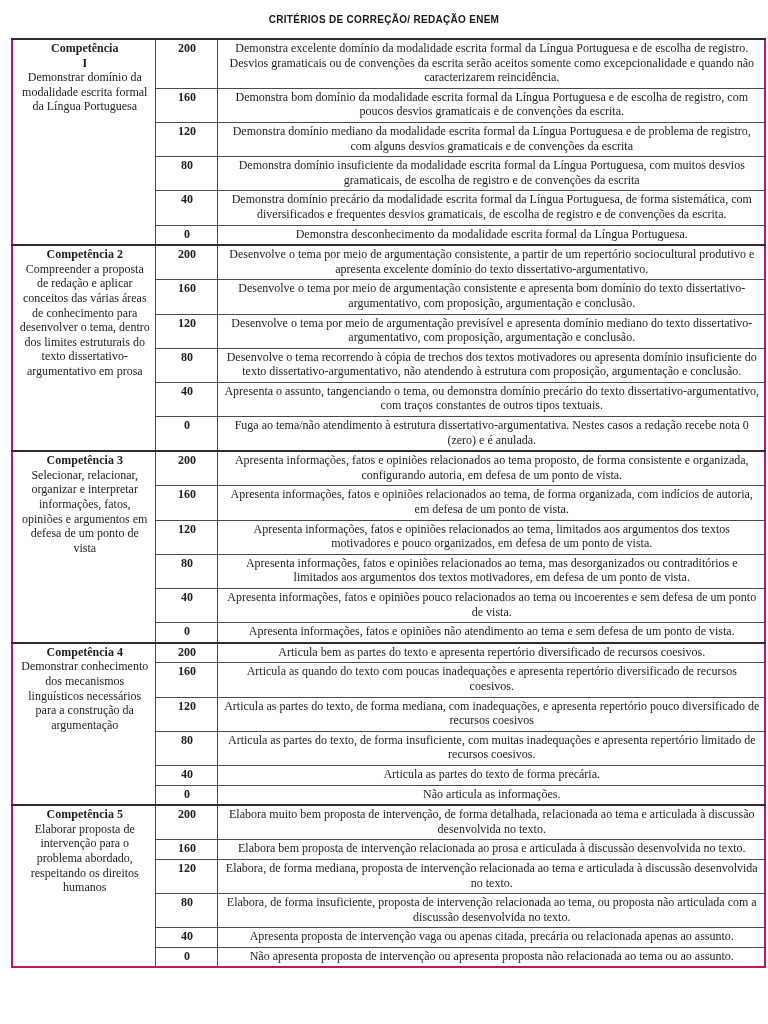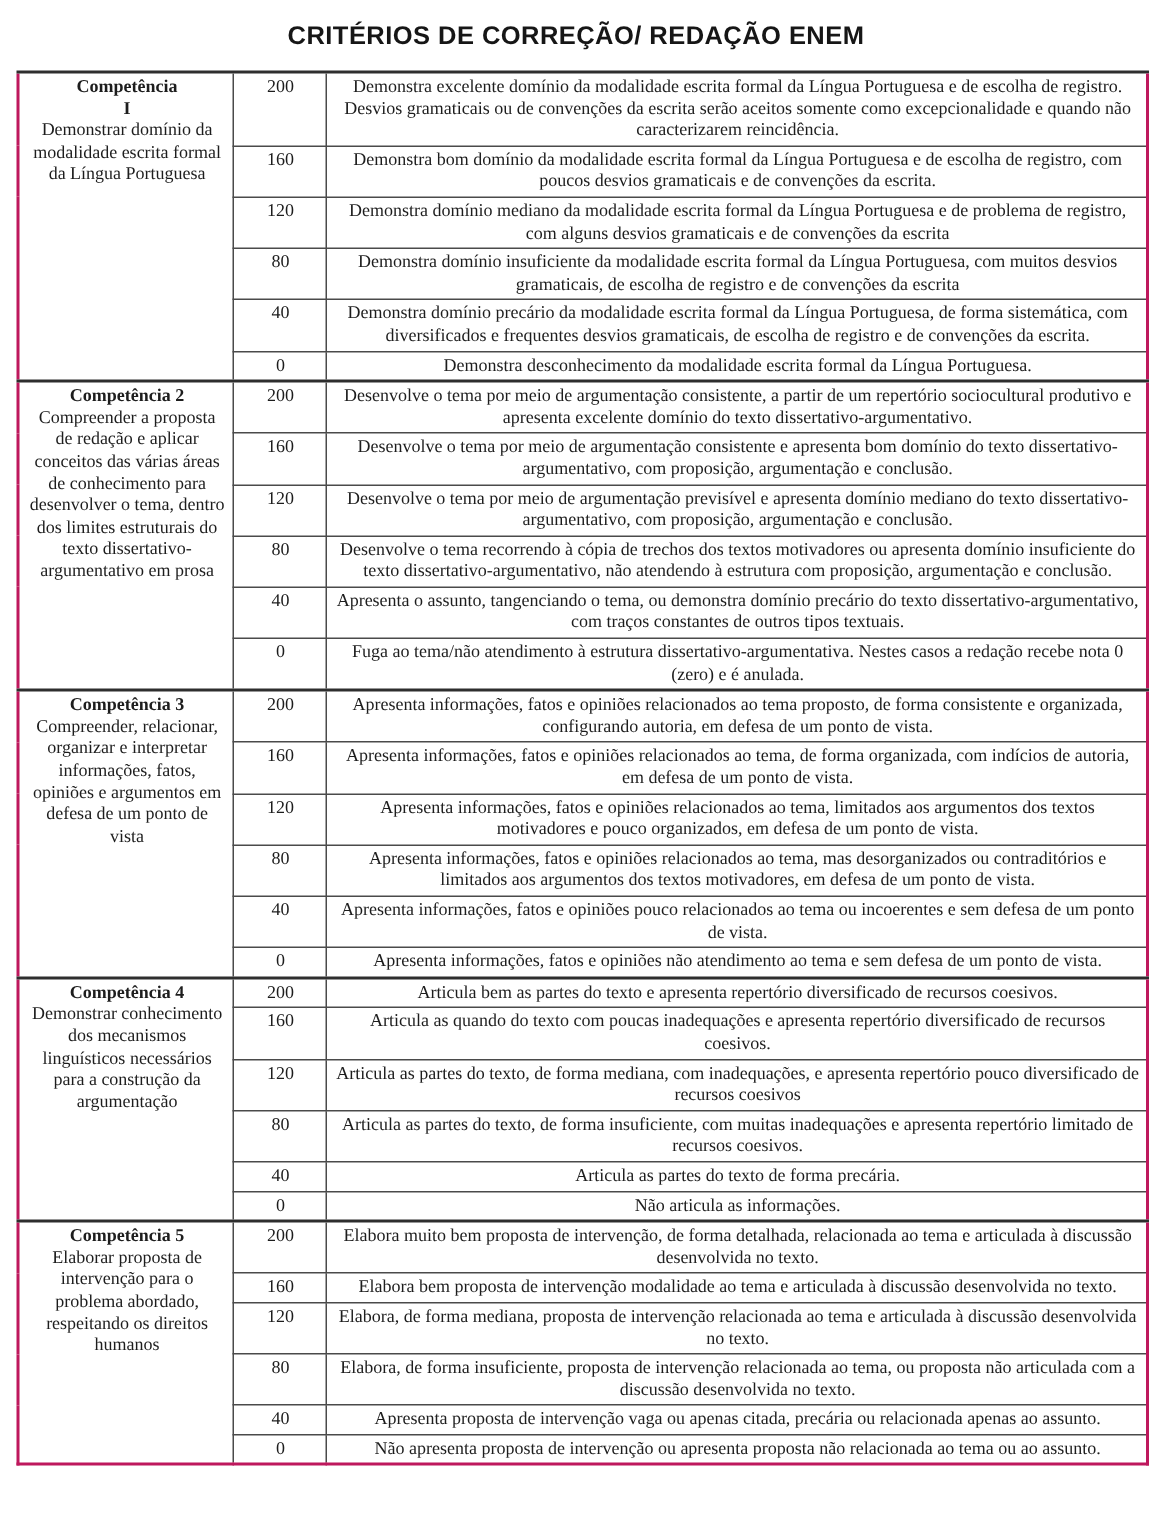--- a/index.html
+++ b/index.html
@@ -15,21 +15,21 @@
     color: #1d1d1d;
   }
   .page {
     width: 768px;
     height: 1024px;
     box-sizing: border-box;
     padding: 12px 11px 0 11px;
   }
   .doc-title {
     font-family: "Liberation Sans", sans-serif;
-    font-size: 17px;
+    font-size: 10px;
     font-weight: bold;
     text-align: center;
     margin: 2px 0 13px 0;
     letter-spacing: 0.3px;
     color: #161616;
   }
   table.criteria {
     border-collapse: collapse;
     width: 755px;
     table-layout: fixed;
@@ -48,21 +48,21 @@
     width: 143px;
     text-align: center;
     padding: 1px 3px 3px 3px;
   }
   .comp-title {
     font-weight: bold;
   }
   td.score-cell {
     width: 62px;
     text-align: center;
-    font-weight: normal;
+    font-weight: bold;
     font-size: 12.5px;
   }
   td.desc-cell {
     text-align: center;
   }
   tr.section-start td {
     border-top: 2px solid #2e2e2e;
   }
 </style>
 </head>
@@ -132,21 +132,21 @@
         </tr>
         <tr>
           <td class="score-cell">0</td>
           <td class="desc-cell">Fuga ao tema/não atendimento à estrutura dissertativo-argumentativa. Nestes casos a redação recebe nota 0 (zero) e é anulada.</td>
         </tr>
         <tr class="section-start">
           <td class="comp-cell" rowspan="6">
             <div class="comp-title">
               <div>Competência 3</div>
             </div>
-            <div>Compreender, relacionar, organizar e interpretar informações, fatos, opiniões e argumentos em defesa de um ponto de vista</div>
+            <div>Selecionar, relacionar, organizar e interpretar informações, fatos, opiniões e argumentos em defesa de um ponto de vista</div>
           </td>
           <td class="score-cell">200</td>
           <td class="desc-cell">Apresenta informações, fatos e opiniões relacionados ao tema proposto, de forma consistente e organizada, configurando autoria, em defesa de um ponto de vista.</td>
         </tr>
         <tr>
           <td class="score-cell">160</td>
           <td class="desc-cell">Apresenta informações, fatos e opiniões relacionados ao tema, de forma organizada, com indícios de autoria, em defesa de um ponto de vista.</td>
         </tr>
         <tr>
           <td class="score-cell">120</td>
@@ -199,21 +199,21 @@
             <div class="comp-title">
               <div>Competência 5</div>
             </div>
             <div>Elaborar proposta de intervenção para o problema abordado, respeitando os direitos humanos</div>
           </td>
           <td class="score-cell">200</td>
           <td class="desc-cell">Elabora muito bem proposta de intervenção, de forma detalhada, relacionada ao tema e articulada à discussão desenvolvida no texto.</td>
         </tr>
         <tr>
           <td class="score-cell">160</td>
-          <td class="desc-cell">Elabora bem proposta de intervenção modalidade ao tema e articulada à discussão desenvolvida no texto.</td>
+          <td class="desc-cell">Elabora bem proposta de intervenção relacionada ao prosa e articulada à discussão desenvolvida no texto.</td>
         </tr>
         <tr>
           <td class="score-cell">120</td>
           <td class="desc-cell">Elabora, de forma mediana, proposta de intervenção relacionada ao tema e articulada à discussão desenvolvida no texto.</td>
         </tr>
         <tr>
           <td class="score-cell">80</td>
           <td class="desc-cell">Elabora, de forma insuficiente, proposta de intervenção relacionada ao tema, ou proposta não articulada com a discussão desenvolvida no texto.</td>
         </tr>
         <tr>

